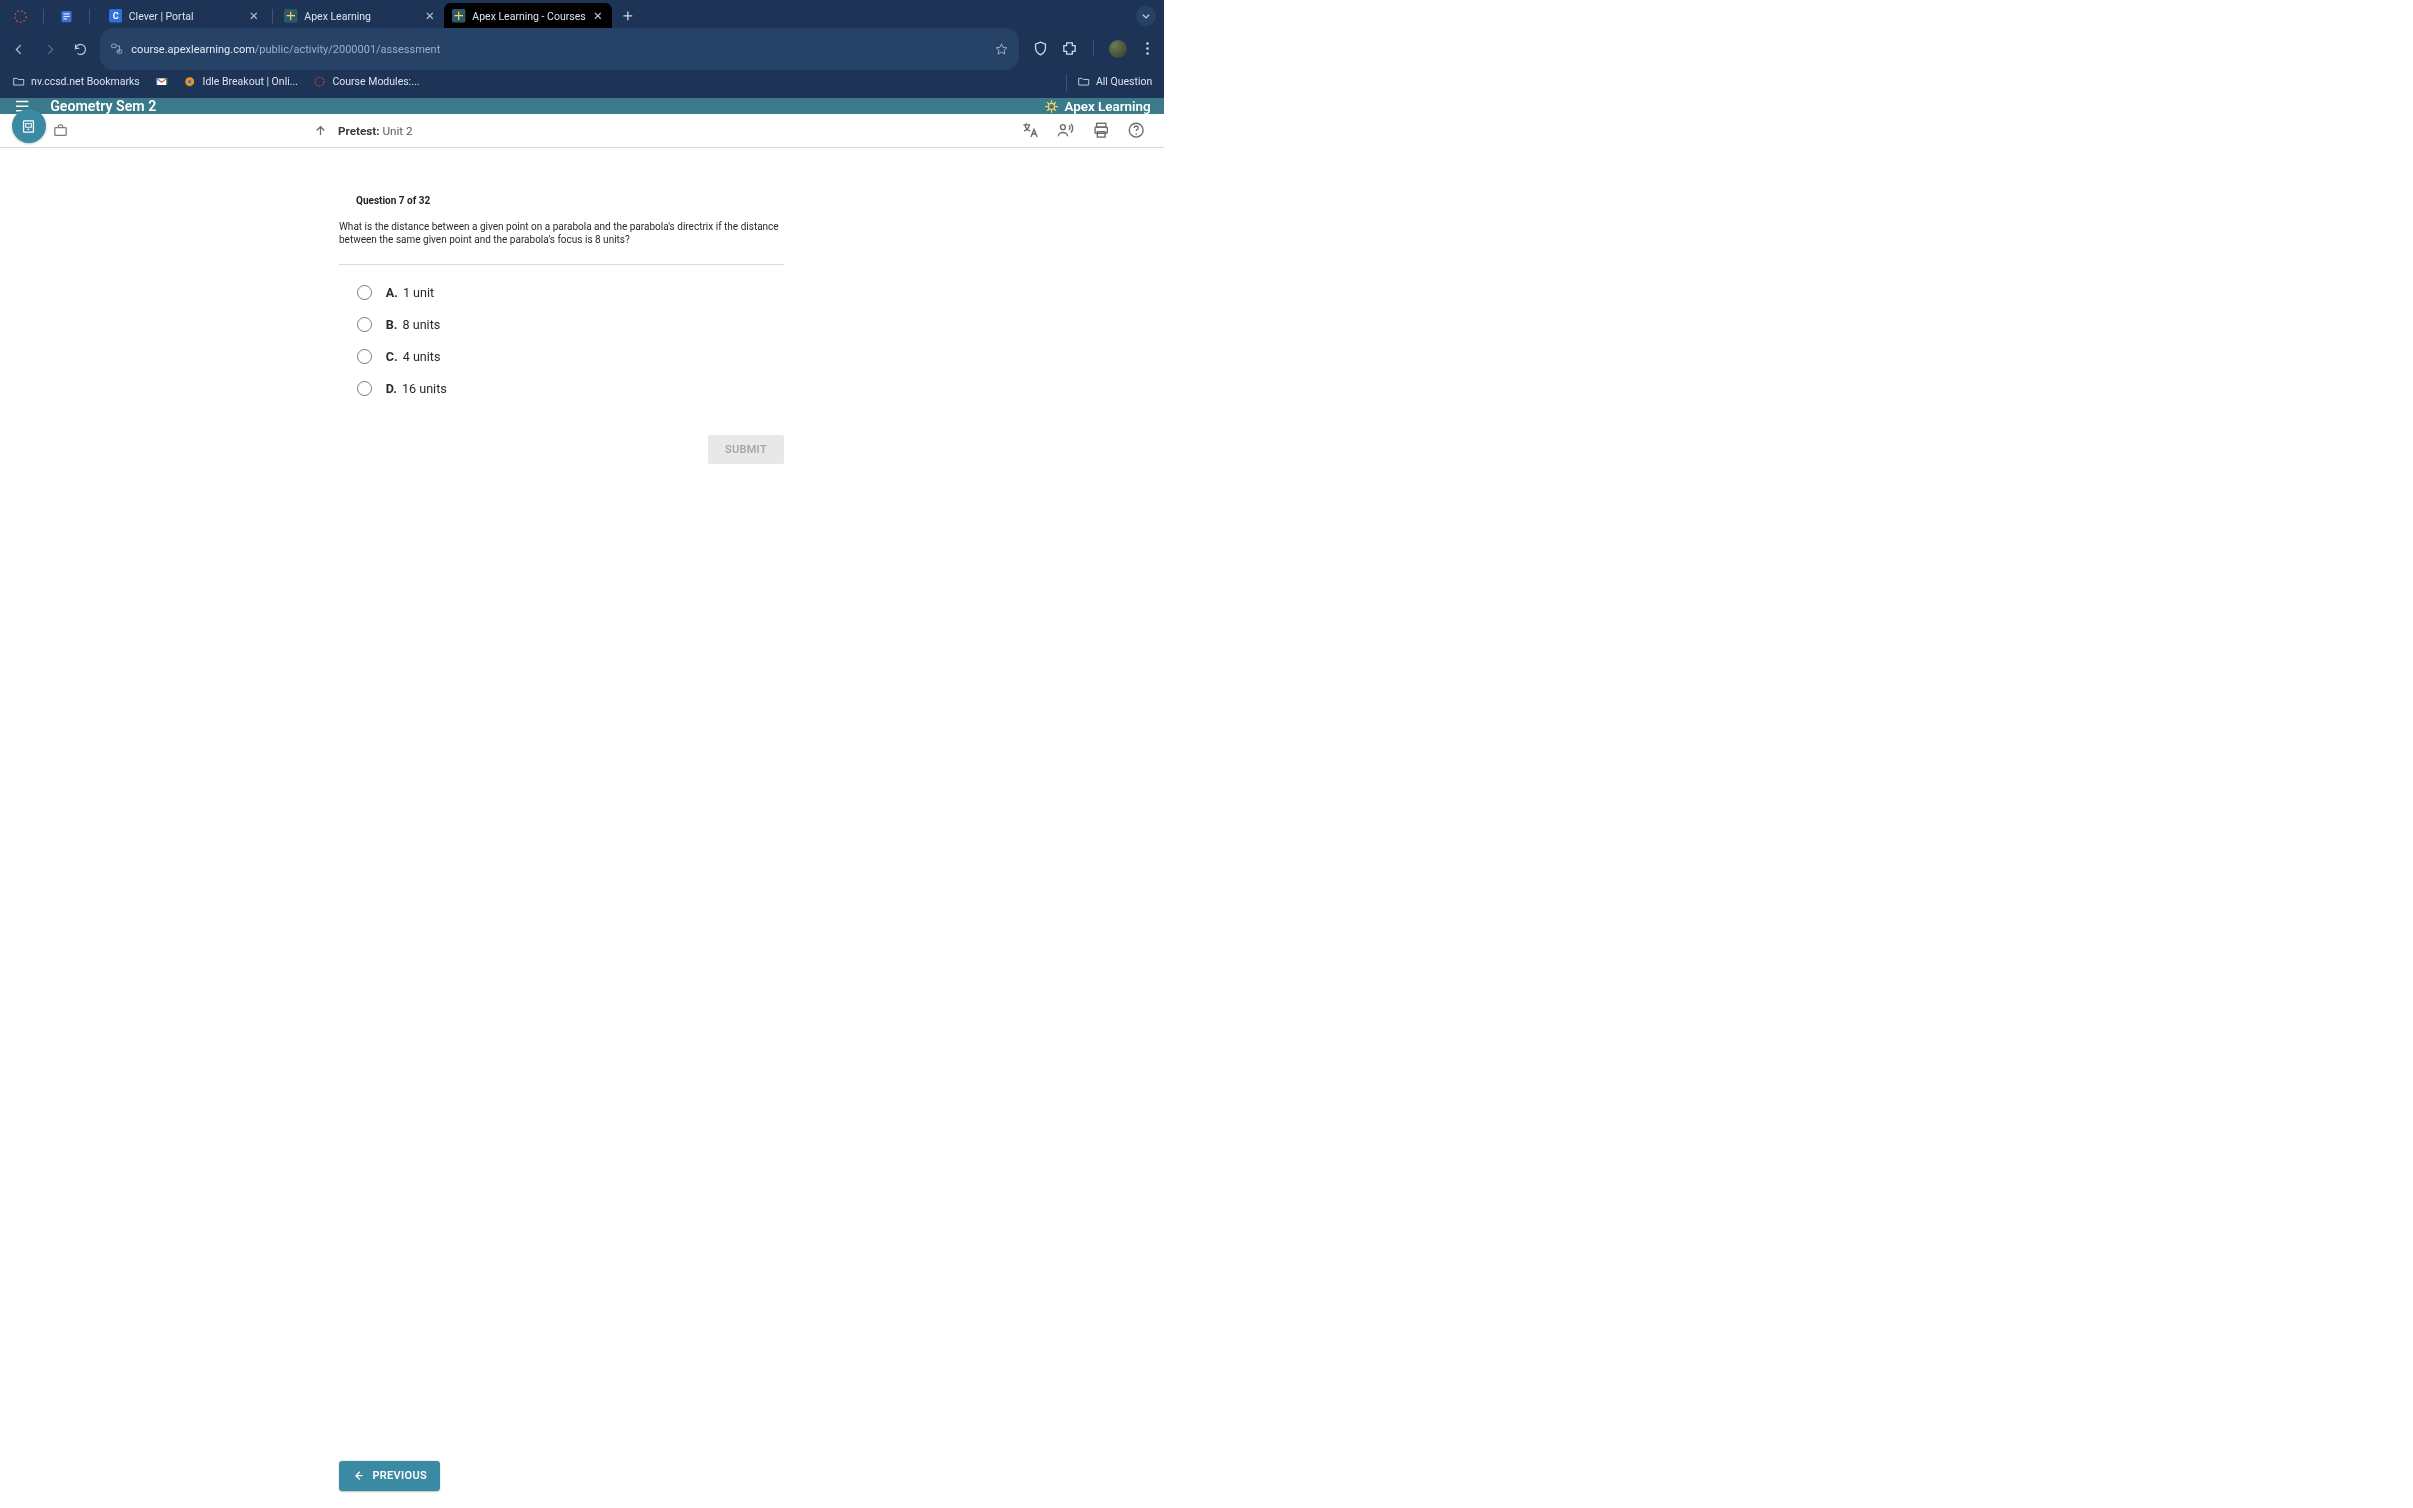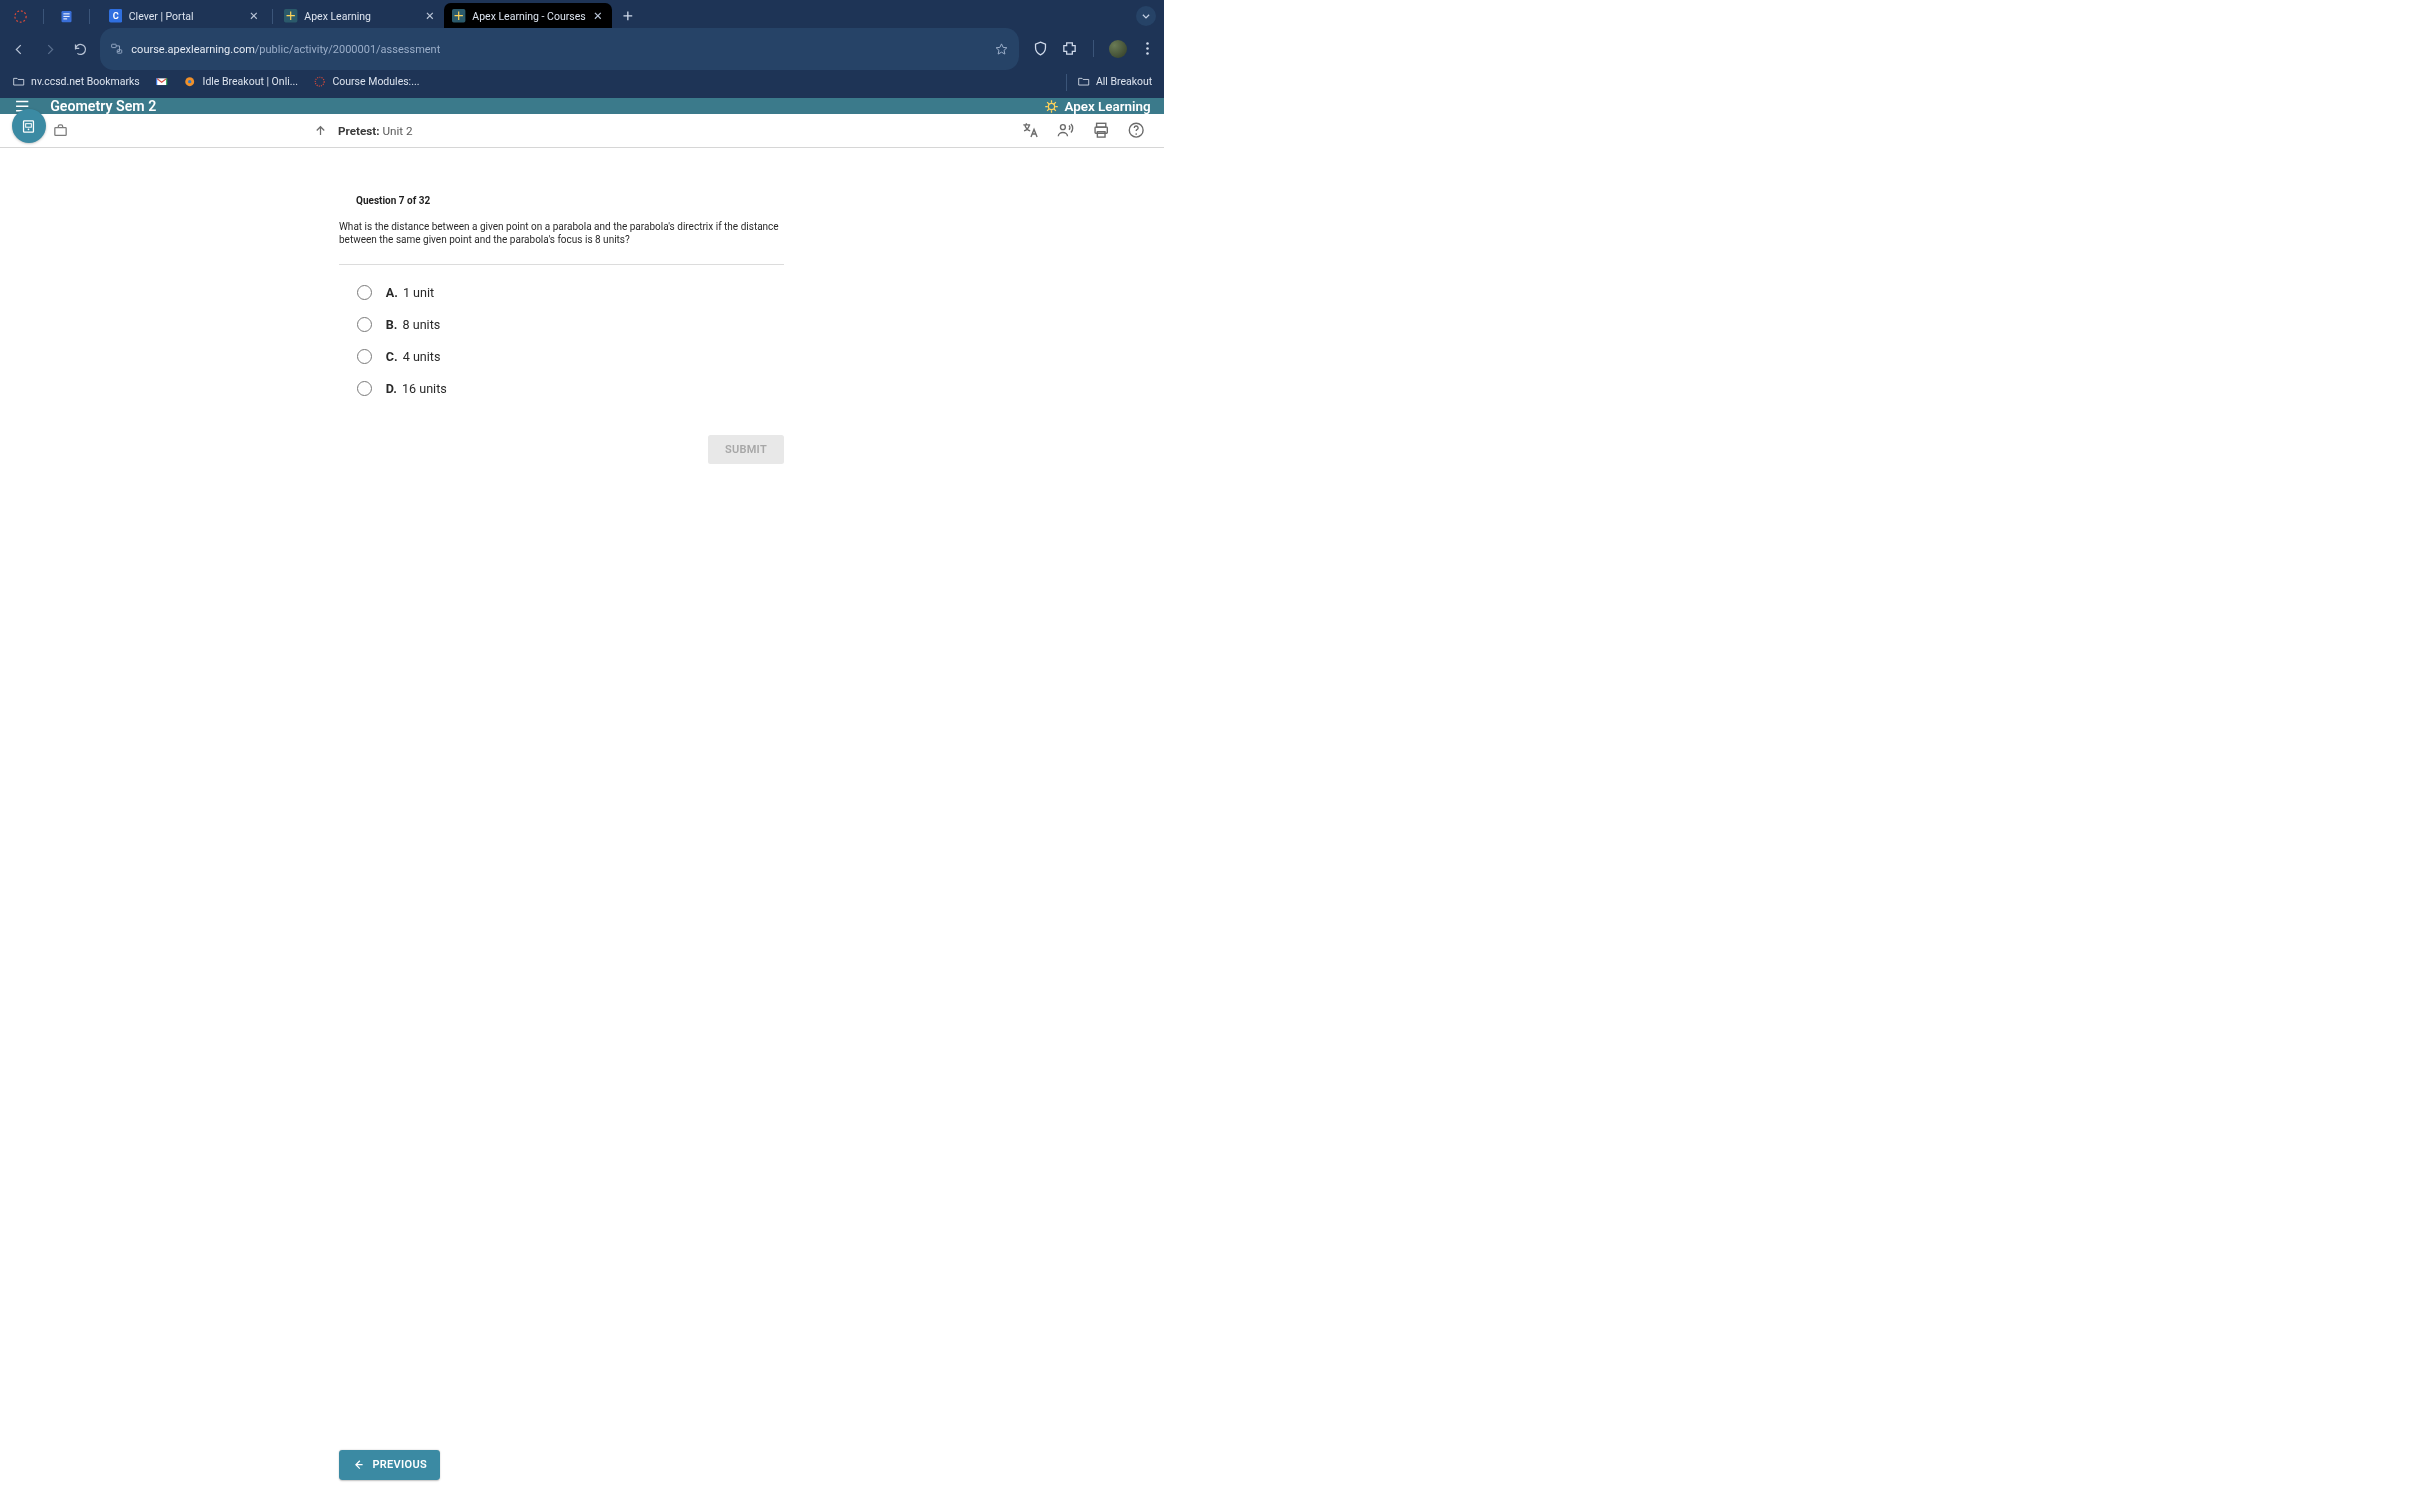--- a/index.html
+++ b/index.html
@@ -61,21 +61,21 @@
     .q-text { font-size: 10px; color: #2a2a2a; line-height: 1.28; margin-bottom: 17px; }
     .divider { border: none; border-top: 0.8px solid #dcdcdc; margin-bottom: 20px; }
     .choices { display: flex; flex-direction: column; gap: 17px; padding-left: 18.4px; }
     .choice { display: flex; align-items: center; gap: 13.4px; cursor: pointer; }
     .radio { width: 15px; height: 15px; border: 1.7px solid #7a7a7a; border-radius: 50%; flex: 0 0 15px; }
     .choice-label { font-size: 12.6px; color: #2a2a2a; }
     .choice-label b { font-weight: 700; margin-right: 5px; }
     .submit-wrap { display: flex; justify-content: flex-end; margin-top: 39px; }
     .submit-btn { background: #e8e8e8; color: #a7a7a7; border: none; padding: 8.4px 17px; font-size: 11px; font-weight: 600; letter-spacing: 0.3px; border-radius: 2.5px; cursor: not-allowed; }
 
-    .prev-bar { position: absolute; left: 0; right: 0; bottom: 28px; }
+    .prev-bar { position: absolute; left: 0; right: 0; bottom: 17px; }
     .prev-btn { margin-left: 339px; background: #3b8aa3; color: #fff; border: none; padding: 8.4px 13.4px; font-size: 11px; font-weight: 600; letter-spacing: 0.3px; border-radius: 3.4px; display: flex; align-items: center; gap: 6.7px; cursor: pointer; box-shadow: 0 0.8px 1.7px rgba(0,0,0,.25); }
     .prev-btn svg { width: 13.4px; height: 13.4px; }
   </style>
 </head>
 <body>
 
 <div class="browser-chrome">
   <div class="tab-strip">
     <div class="leading-icons">
       <svg class="ico" viewBox="0 0 24 24">
@@ -213,21 +213,21 @@
           <circle cx="12" cy="12" r="8" fill="none" stroke="#d64a3a" stroke-width="2" stroke-dasharray="2 2"></circle>
         </svg>
       <span>Course Modules:...</span>
     </div>
     <div class="bm-right">
       <span class="bm-sep"></span>
       <div class="bm-item">
         <svg class="bm-ico" viewBox="0 0 24 24">
             <path d="M3 6h6l2 2h10v10H3z" fill="none" stroke="currentColor" stroke-width="1.5"></path>
           </svg>
-        <span>All Breakout</span>
+        <span>All Question</span>
       </div>
     </div>
   </div>
 </div>
 
 <div class="app-header">
   <svg class="menu-ico" viewBox="0 0 24 24">
       <path d="M4 6h16M4 12h16M4 18h16" stroke="#fff" stroke-width="2"></path>
     </svg>
   <span class="course-title">Geometry Sem 2</span>

